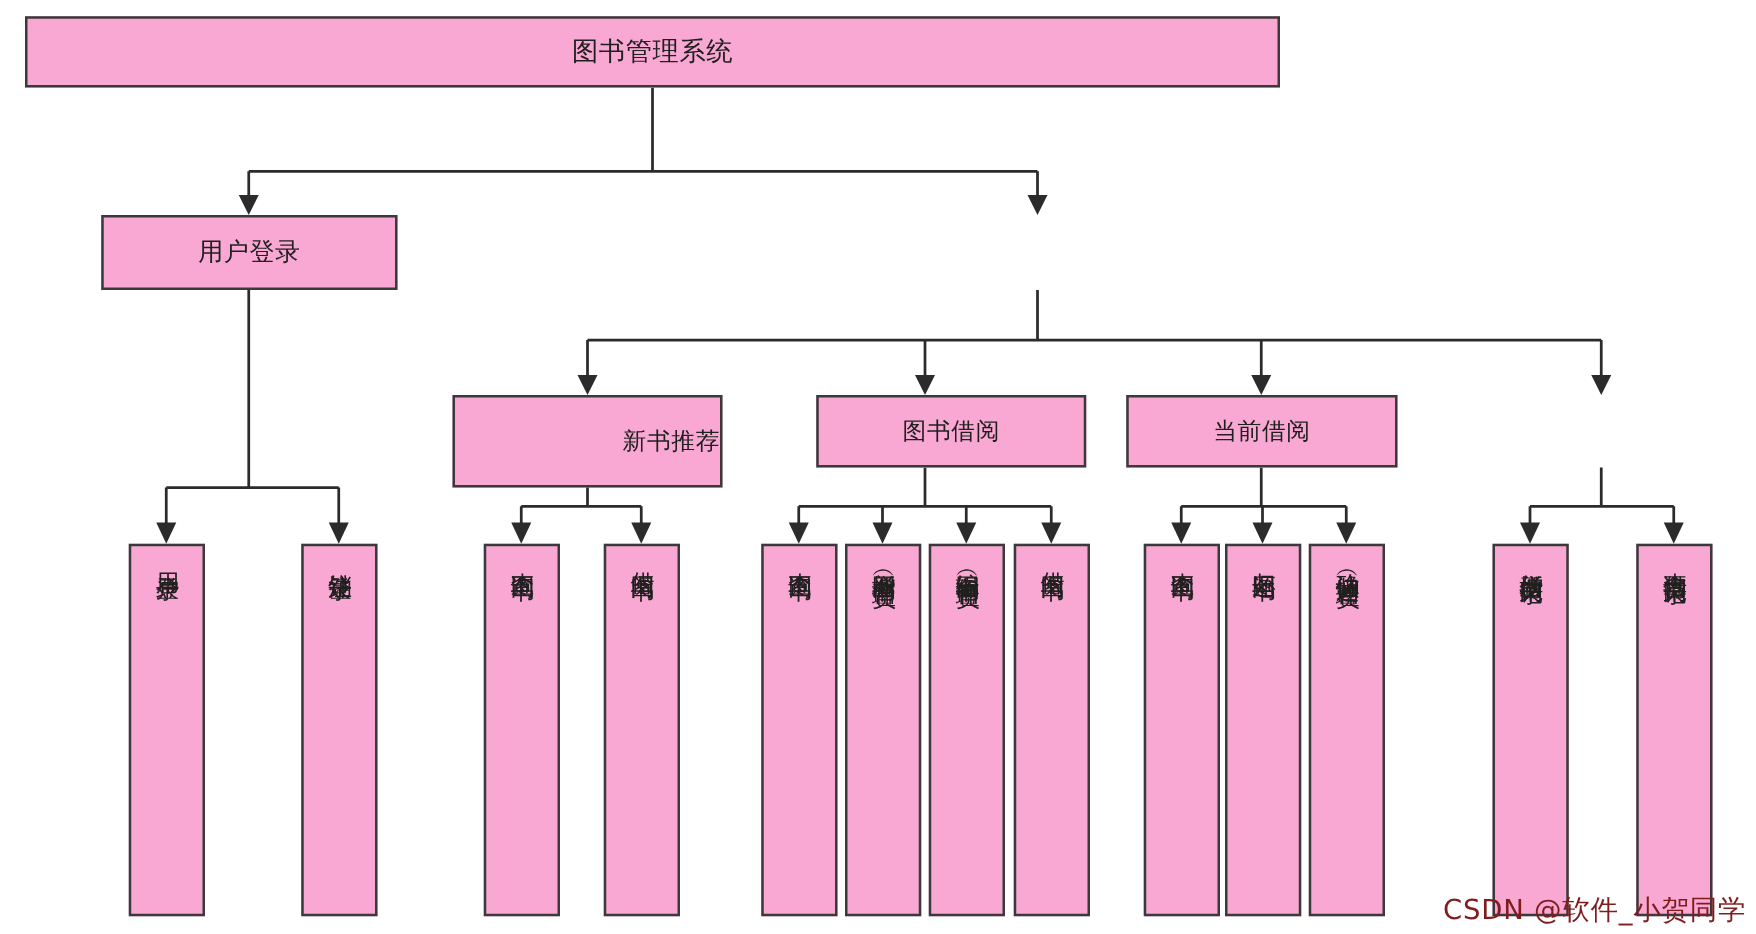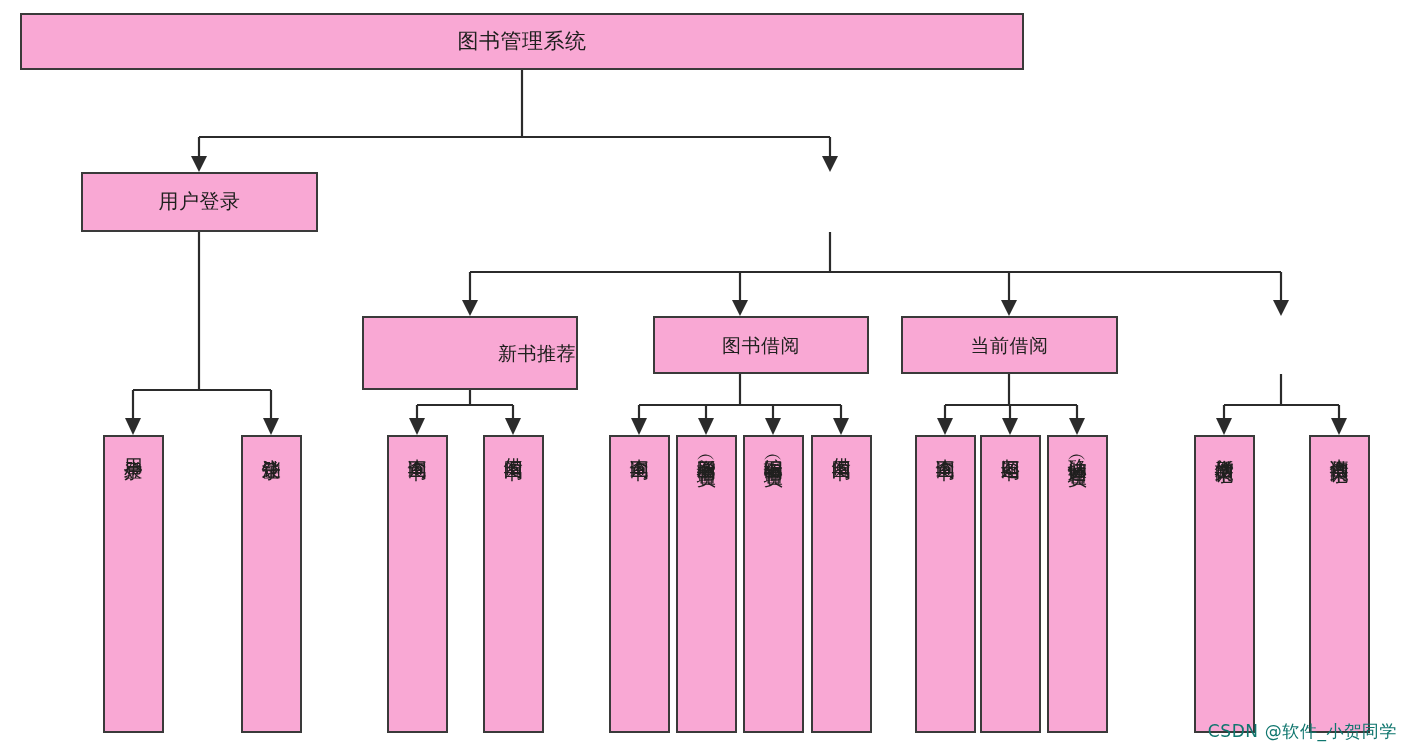--- a/index.html
+++ b/index.html
@@ -79,22 +79,22 @@
     line-height: 1.12;
     letter-spacing: 1.5px;
     white-space: nowrap;
   }
 
   
   #watermark {
     position: absolute;
     right: 8px;
     bottom: 4px;
-    font-size: 17px;
-    color: #0f766e;
+    font-size: 22px;
+    color: #7f1d1d;
     letter-spacing: 0.6px;
     white-space: nowrap;
   }
 </style>
 </head>
 <body>
 
 <div id="diagram-canvas">
 
   <svg id="connectors" viewBox="0 0 1405 747">

